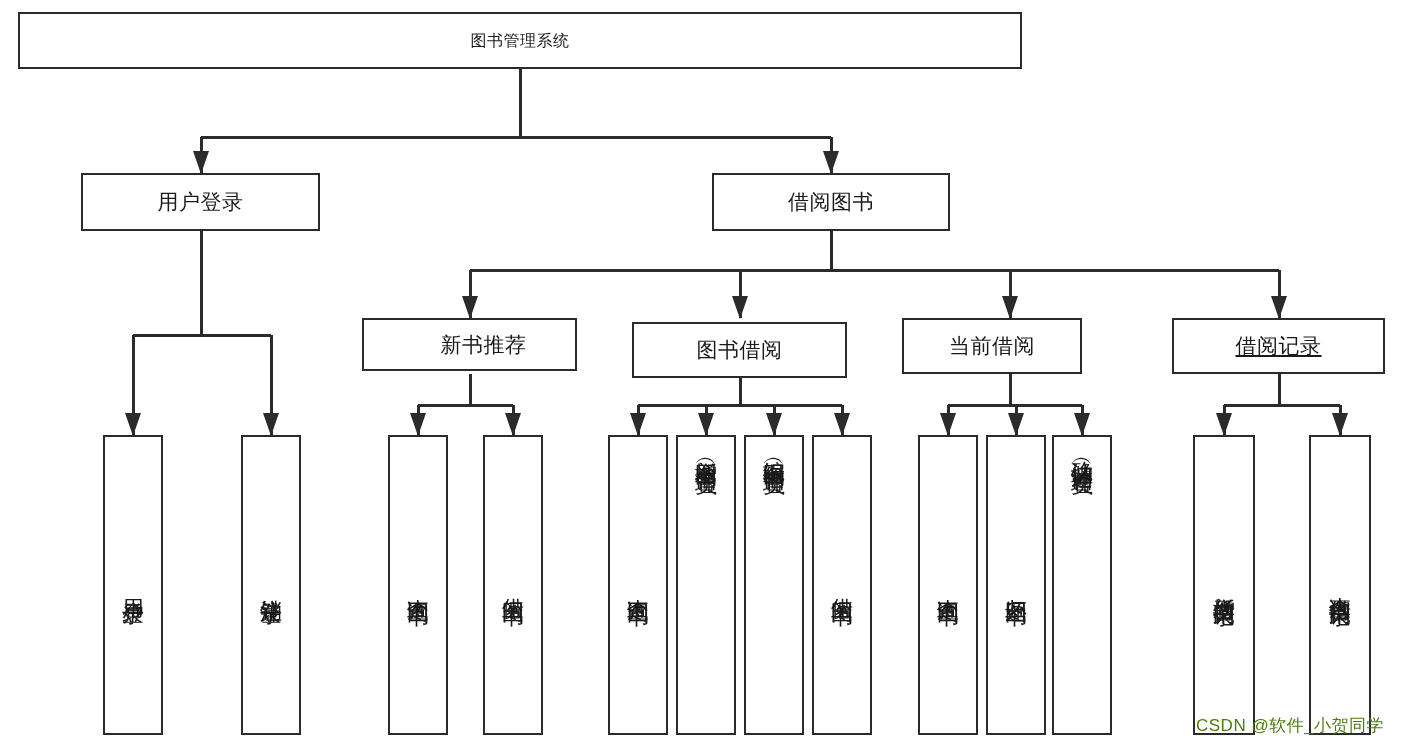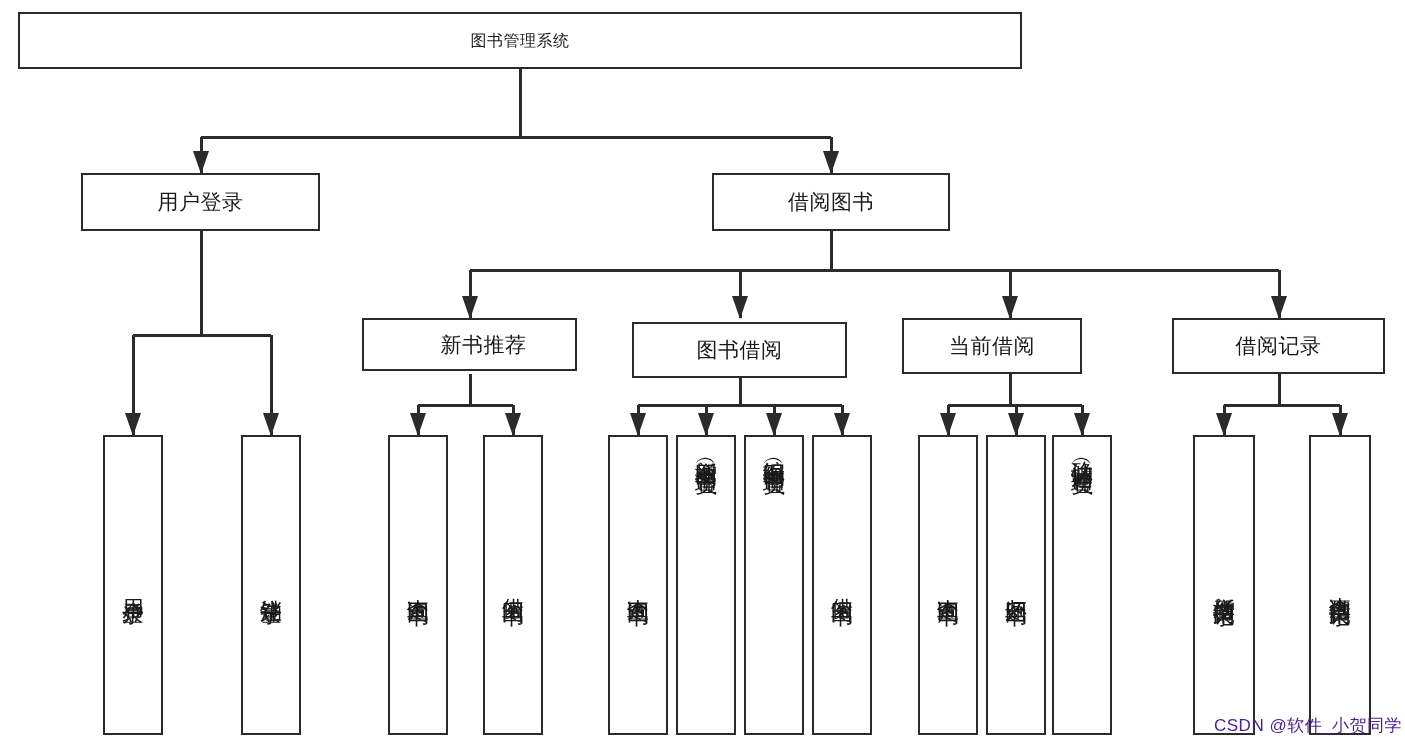--- a/index.html
+++ b/index.html
@@ -149,21 +149,21 @@
       <div class="node horiz" style="left: 362px; top: 318px; width: 215px; height: 53px; border-color: rgb(43, 43, 43); background: rgb(255, 255, 255); padding-left: 28px;">
         <span class="label" style="color: rgb(26, 26, 26);">新书推荐</span>
       </div>
       <div class="node horiz" style="left: 632px; top: 322px; width: 215px; height: 56px; border-color: rgb(43, 43, 43); background: rgb(255, 255, 255);">
         <span class="label" style="color: rgb(26, 26, 26);">图书借阅</span>
       </div>
       <div class="node horiz" style="left: 902px; top: 318px; width: 180px; height: 56px; border-color: rgb(43, 43, 43); background: rgb(255, 255, 255);">
         <span class="label" style="color: rgb(26, 26, 26);">当前借阅</span>
       </div>
       <div class="node horiz" style="left: 1172px; top: 318px; width: 213px; height: 56px; border-color: rgb(43, 43, 43); background: rgb(255, 255, 255);">
-        <span class="label" style="color: rgb(26, 26, 26);">借阅记录</span>
+        <span class="label" style="color: rgb(26, 26, 26); text-decoration: underline;">借阅记录</span>
       </div>
       <div class="node vert centered" style="left: 103px; top: 435px; width: 60px; height: 300px; border-color: rgb(43, 43, 43); background: rgb(255, 255, 255);">
         <span class="label" style="color: rgb(26, 26, 26);">用户登录</span>
       </div>
       <div class="node vert centered" style="left: 241px; top: 435px; width: 60px; height: 300px; border-color: rgb(43, 43, 43); background: rgb(255, 255, 255);">
         <span class="label" style="color: rgb(26, 26, 26);">注销登录</span>
       </div>
       <div class="node vert centered" style="left: 388px; top: 435px; width: 60px; height: 300px; border-color: rgb(43, 43, 43); background: rgb(255, 255, 255);">
         <span class="label" style="color: rgb(26, 26, 26);">查询图书</span>
       </div>
@@ -191,14 +191,14 @@
       <div class="node vert" style="left: 1052px; top: 435px; width: 60px; height: 300px; border-color: rgb(43, 43, 43); background: rgb(255, 255, 255);">
         <span class="label" style="color: rgb(26, 26, 26);">确认归还（管理员）</span>
       </div>
       <div class="node vert centered" style="left: 1193px; top: 435px; width: 62px; height: 300px; border-color: rgb(43, 43, 43); background: rgb(255, 255, 255);">
         <span class="label" style="color: rgb(26, 26, 26);">新增借阅记录</span>
       </div>
       <div class="node vert centered" style="left: 1309px; top: 435px; width: 62px; height: 300px; border-color: rgb(43, 43, 43); background: rgb(255, 255, 255);">
         <span class="label" style="color: rgb(26, 26, 26);">查询借阅记录</span>
       </div>
     </div>
-  <div class="watermark" style="left: 1196px; top: 714px; color: #4c1d95; padding-left: 18px;">CSDN @软件_小贺同学</div>
+  <div class="watermark" style="left: 1196px; top: 714px; color: #4d7c0f;">CSDN @软件_小贺同学</div>
 </div>
 
 </body></html>

